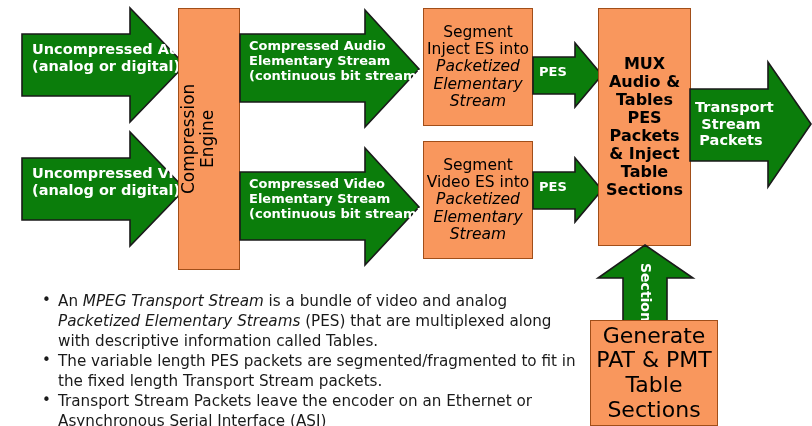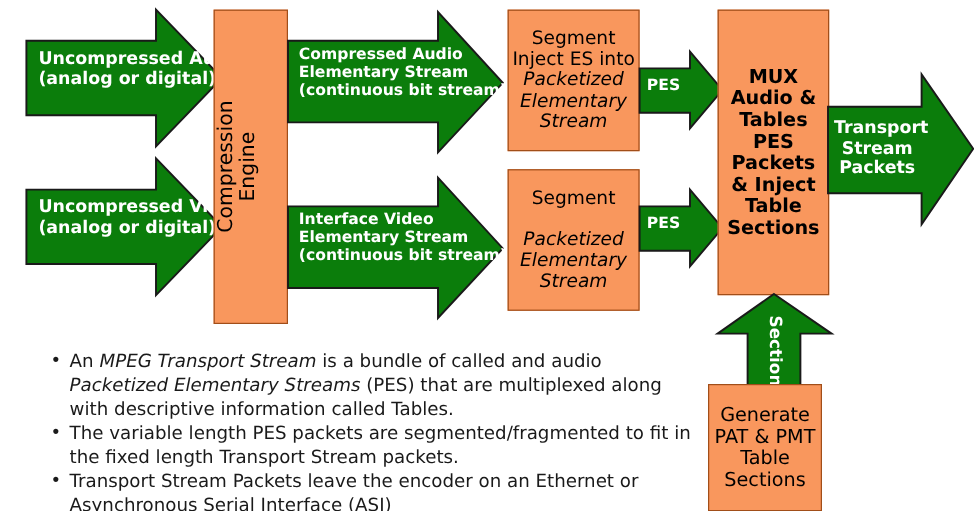--- a/index.html
+++ b/index.html
@@ -143,32 +143,32 @@
       <span class="it">Elementary Stream</span><br>
       <span>(continuous bit stream)</span>
     </div>
   </div>
 
   <div class="arrowwrap" style="left:240px; top:148px;">
     <svg width="180" height="118" viewBox="0 0 180 118">
       <polygon class="arrow-poly" points="0,24 125,24 125,0 179,59 125,117 125,92 0,92"></polygon>
     </svg>
     <div class="arrow-label lbl-mid" style="left:9px; top:29px;">
-      <span>Interface Video</span><br>
+      <span>Compressed Video</span><br>
       <span class="it">Elementary Stream</span><br>
       <span>(continuous bit stream)</span>
     </div>
   </div>
 
   <div class="node box" style="left:423px; top:8px; width:110px; height:118px; font-size:15.5px;">
     <span class="lbl"><span>Segment</span><br><span>Inject ES into</span><br><span class="it">Packetized</span><br><span class="it">Elementary</span><br><span class="it">Stream</span></span>
   </div>
 
   <div class="node box" style="left:423px; top:141px; width:110px; height:118px; font-size:15.5px;">
-    <span class="lbl"><span>Segment</span><br><br><span class="it">Packetized</span><br><span class="it">Elementary</span><br><span class="it">Stream</span></span>
+    <span class="lbl"><span>Segment</span><br><span>Video ES into</span><br><span class="it">Packetized</span><br><span class="it">Elementary</span><br><span class="it">Stream</span></span>
   </div>
 
   <div class="arrowwrap" style="left:533px; top:43px;">
     <svg width="70" height="65" viewBox="0 0 70 65">
       <polygon class="arrow-poly" points="0,14 42,14 42,0 69,32 42,64 42,51 0,51"></polygon>
     </svg>
     <div class="arrow-label lbl-pes" style="left:6px; top:22px;">PES</div>
   </div>
 
   <div class="arrowwrap" style="left:533px; top:158px;">
@@ -193,25 +193,25 @@
     </div>
   </div>
 
   <div class="arrowwrap" style="left:598px; top:245px;">
     <svg width="96" height="78" viewBox="0 0 96 78">
       <polygon class="arrow-poly" points="47,0 95,33 69,33 69,77 25,77 25,33 0,33"></polygon>
     </svg>
     <div class="arrow-label lbl-sections" style="left:39px; top:18px;">Sections</div>
   </div>
 
-  <div class="node box" style="left:590px; top:320px; width:95px; height:106px; font-size:16px;">
+  <div class="node box" style="left:590px; top:320px; width:128px; height:106px; font-size:22px;">
     <span class="lbl"><span>Generate</span><br><span>PAT &amp; PMT</span><br><span>Table</span><br><span>Sections</span></span>
   </div>
 
   <div id="bullets">
     <ul>
-      <li><span>An </span><span class="it">MPEG Transport Stream</span><span> is a bundle of called and audio </span><span class="it">Packetized Elementary Streams</span><span> (PES) that are multiplexed along with descriptive information called Tables.</span></li>
+      <li><span>An </span><span class="it">MPEG Transport Stream</span><span> is a bundle of video and analog </span><span class="it">Packetized Elementary Streams</span><span> (PES) that are multiplexed along with descriptive information called Tables.</span></li>
       <li><span>The variable length PES packets are segmented/fragmented to fit in the fixed length Transport Stream packets.</span></li>
       <li><span>Transport Stream Packets leave the encoder on an Ethernet or Asynchronous Serial Interface (ASI)</span></li>
     </ul>
   </div>
 
 </div>
 
 </body></html>

